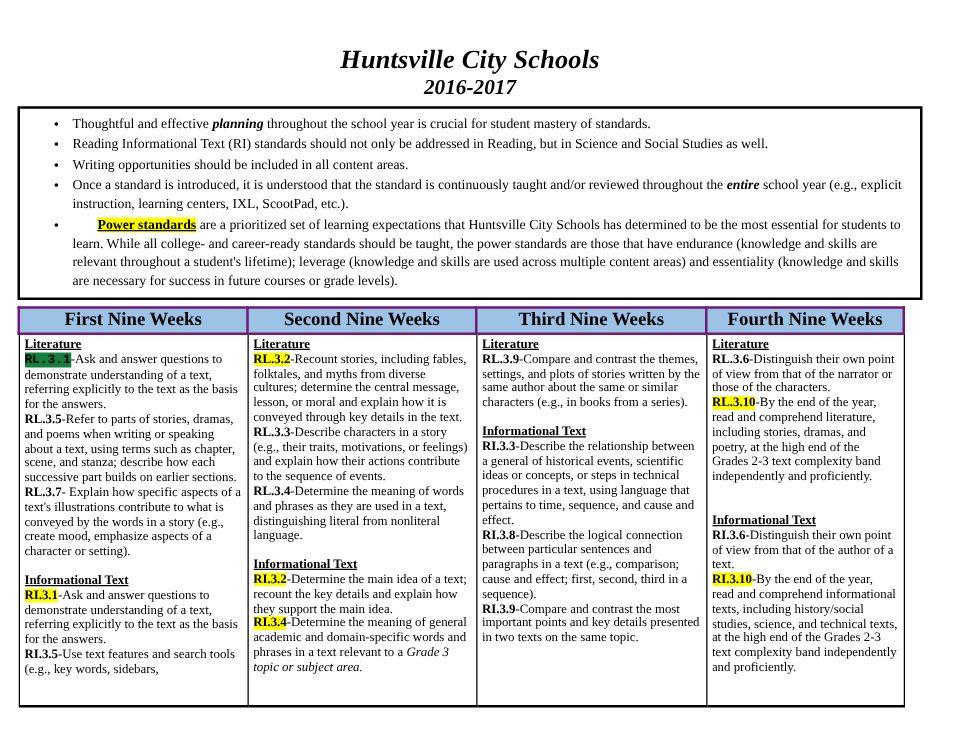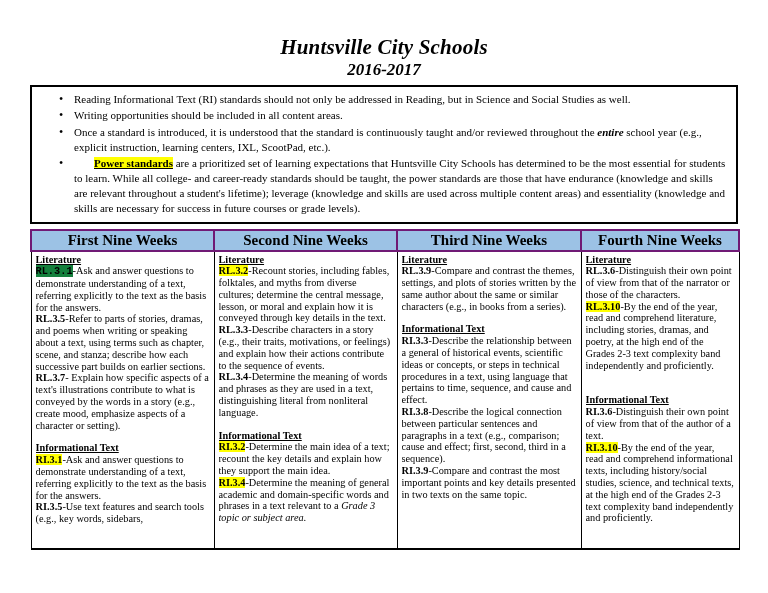--- a/index.html
+++ b/index.html
@@ -2,21 +2,21 @@
 <html><head>
 <meta charset="utf-8">
 <style>
   * { margin:0; padding:0; box-sizing:border-box; }
   html,body { width:768px; height:593px; overflow:hidden; }
   body {
     background:#ffffff;
     color:#000000;
     font-family:"Liberation Serif", serif;
   }
-  .page { width:768px; height:593px; padding:36px 30px 0 30px; position:relative; }
+  .page { width:768px; height:593px; padding:36px 30px 0 14px; position:relative; }
 
   
   .title-block { text-align:center; }
   .title-main { font-size:21px; font-weight:bold; font-style:italic; line-height:23px; letter-spacing:.2px; }
   .title-sub  { font-size:17px; font-weight:bold; font-style:italic; line-height:21px; }
 
   
   .intro-box {
     border:2px solid #000;
     margin-top:5px;
@@ -80,20 +80,21 @@
 
 <div class="page">
 
   <div class="title-block">
     <div class="title-main">Huntsville City Schools</div>
     <div class="title-sub">2016-2017</div>
   </div>
 
   <div class="intro-box">
     <ul class="bullets">
+        <li class="bullet"><span>Thoughtful and effective </span><span class="seg-bi">planning</span><span> throughout the school year is crucial for student mastery of standards.</span></li>
         <li class="bullet"><span>Reading Informational Text (RI) standards should not only be addressed in Reading, but in Science and Social Studies as well.</span></li>
         <li class="bullet"><span>Writing opportunities should be included in all content areas.</span></li>
         <li class="bullet"><span>Once a standard is introduced, it is understood that the standard is continuously taught and/or reviewed throughout the </span><span class="seg-bi">entire</span><span> school year (e.g., explicit instruction, learning centers, IXL, ScootPad, etc.).</span></li>
         <li class="bullet"><span class="seg-power">Power standards</span><span> are a prioritized set of learning expectations that Huntsville City Schools has determined to be the most essential for students to learn.  While all college- and career-ready standards should be taught, the power standards are those that have endurance (knowledge and skills are relevant throughout a student's lifetime); leverage (knowledge and skills are used across multiple content areas) and essentiality (knowledge and skills are necessary for success in future courses or grade levels).</span></li>
       </ul>
   </div>
 
   <table class="pacing-table">
     <colgroup>
       <col class="c1">

